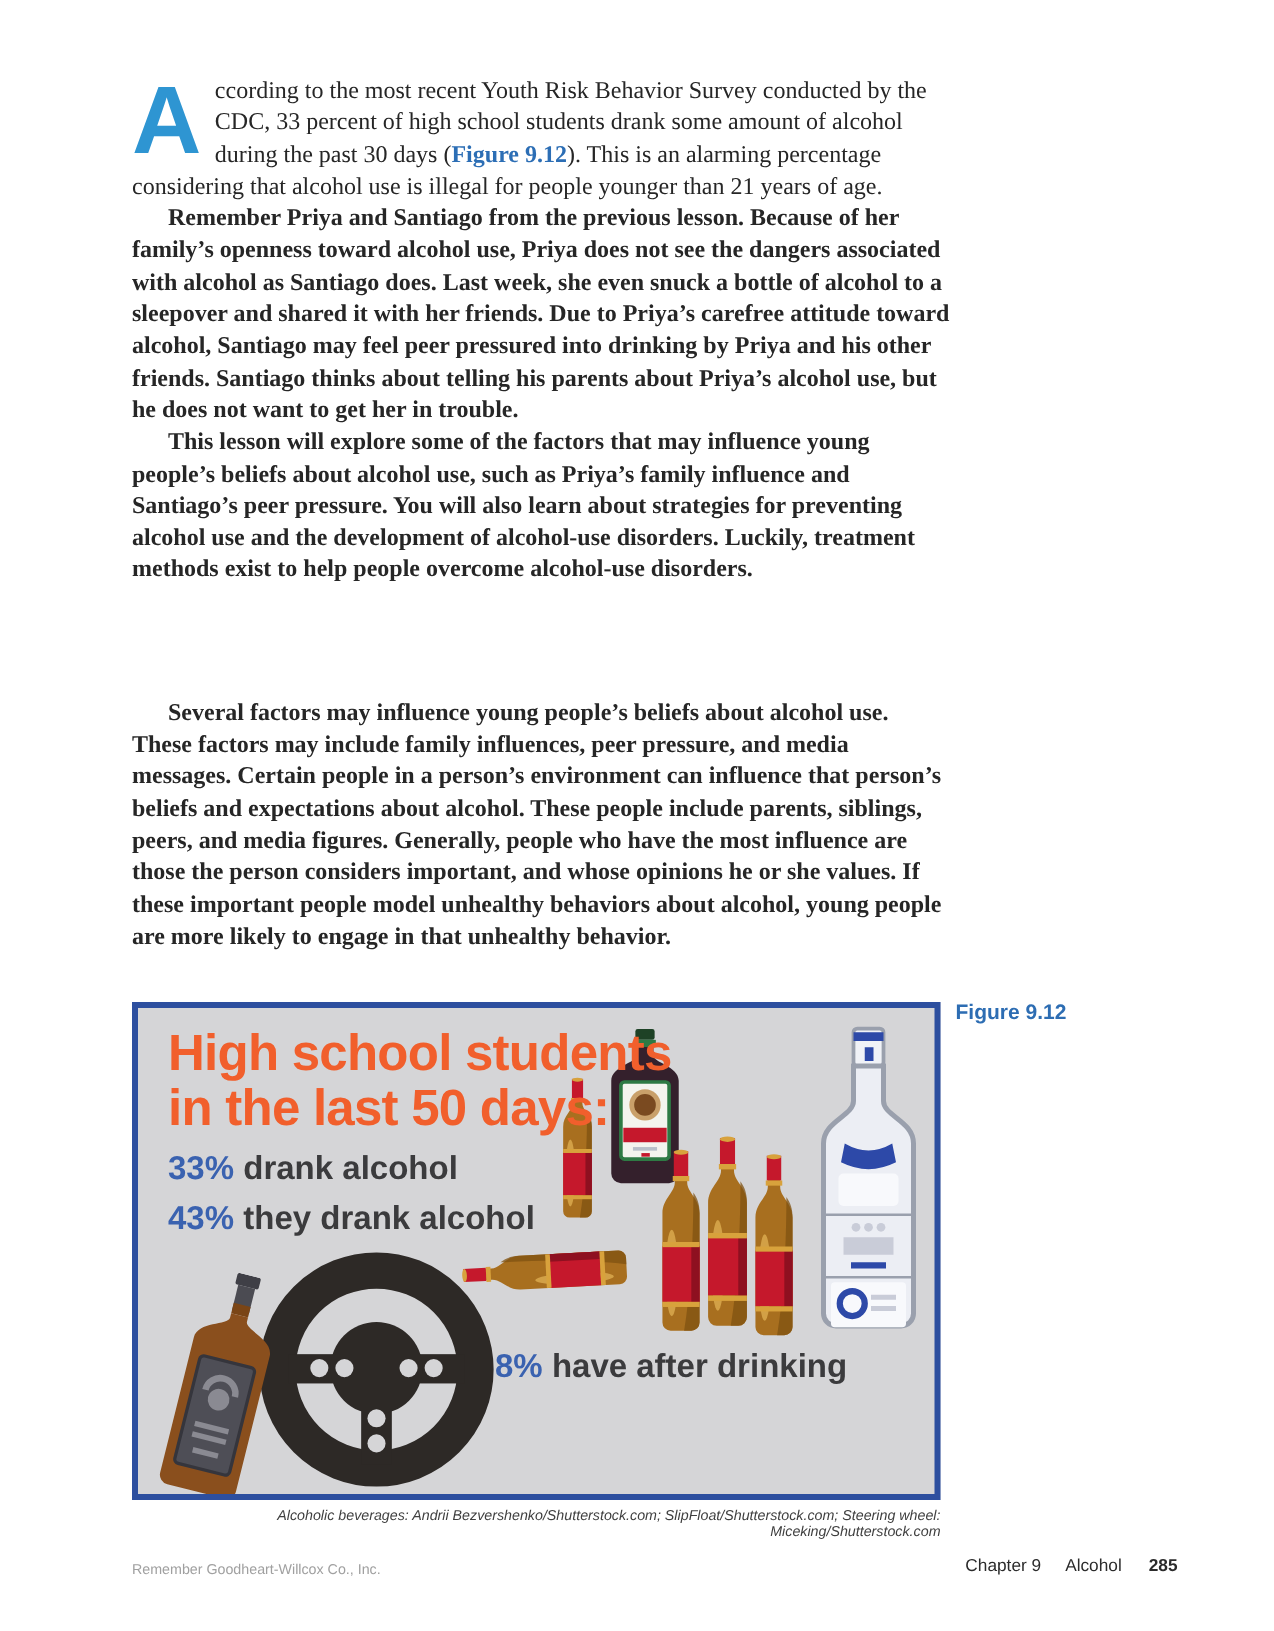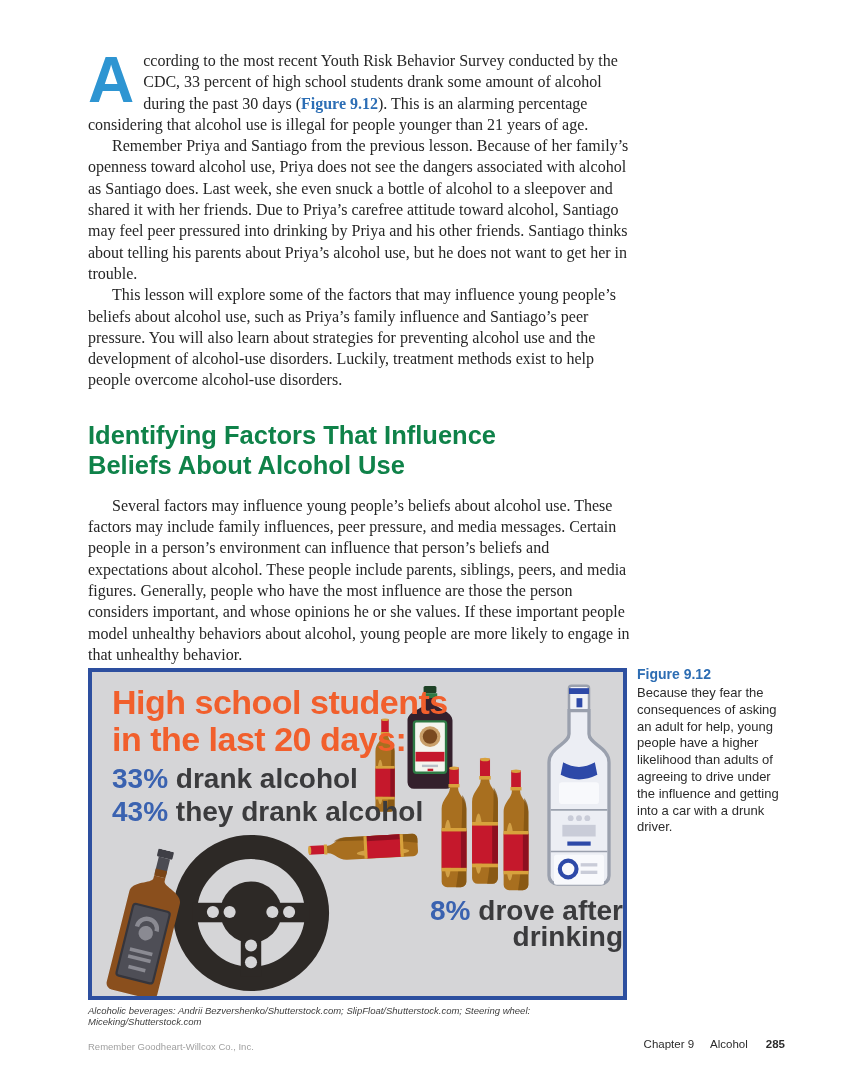--- a/index.html
+++ b/index.html
@@ -5,21 +5,21 @@
   * { margin:0; padding:0; box-sizing:border-box; }
   html,body { background:#ffffff; }
   .page {
     position:relative; width:849px; height:1087px; background:#ffffff;
     overflow:hidden; font-family:"Liberation Serif", serif; color:#2a2a2a;
   }
 
   
   .article { position:absolute; left:88px; top:50px; width:545px; }
   .body-para { font-size:16px; line-height:21.3px; color:#262626; text-align:left; }
-  .body-para.indent { text-indent:24px; }
+  .body-para.indent { text-indent:24px;font-weight:bold; }
   .dropcap {
     float:left; font-family:"Liberation Sans", sans-serif; font-weight:bold;
     font-size:64px; line-height:52px; color:#2e95d2; margin:4px 9px 0 0;
   }
   .figref { color:#2c6eb5; font-weight:bold; }
   .section-heading {
     font-family:"Liberation Sans", sans-serif; font-weight:bold;
     font-size:25.5px; line-height:30px; color:#0f8249;
     margin-top:29px; margin-bottom:15px;
   }
@@ -29,42 +29,42 @@
   .figure-box {
     position:relative; width:539px; height:332px;
     background:#d5d5d7; border:4px solid #2d4f9f;
     font-family:"Liberation Sans", sans-serif; overflow:hidden;
   }
   .fig-title {
     position:absolute; left:20px; top:12px; z-index:3;
     color:#f15f2c; font-weight:bold; font-size:34px; line-height:37px;
     letter-spacing:-0.5px;
   }
-  .stat { position:absolute; z-index:3; font-weight:bold; font-size:28px; line-height:26px; color:#3b3b3d;text-align:right; }
+  .stat { position:absolute; z-index:3; font-weight:bold; font-size:22px; line-height:26px; color:#3b3b3d; }
   .stat .pct { color:#3a62b0; }
   .stat-33 { left:20px; top:94px; }
   .stat-18 { left:20px; top:127px; }
   .stat-8  { left:238px; top:226px; }
   .stat-20 { left:228px; top:260px; width:318px; }
 
   .illus { position:absolute; }
   .beer-small   { left:276px; top:46px;  width:34px; height:96px; z-index:1; }
   .jager        { left:308px; top:14px;  width:60px; height:106px; z-index:1; }
   .beer-lying   { left:252px; top:118px; width:40px; height:115px; z-index:2;
                   transform:rotate(-93deg); }
   .beer-g1 { left:340px; top:94px; width:44px; height:124px; z-index:2; }
   .beer-g2 { left:370px; top:80px; width:46px; height:140px; z-index:3; }
   .beer-g3 { left:402px; top:94px; width:44px; height:130px; z-index:2; }
   .vodka   { left:448px; top:12px; width:78px; height:210px; z-index:1; }
   .wheel   { left:80px;  top:162px; width:158px; height:158px; z-index:1; }
   .whiskey { left:14px;  top:176px; width:84px; height:152px; z-index:2;
              transform:rotate(14deg); }
 
   .fig-credit {
-    margin-top:5px; text-align:left; width:539px;
+    margin-top:5px; text-align:right; width:539px;
     font-family:"Liberation Sans", sans-serif; font-style:italic;
     font-size:9.5px; color:#3f3f3f; letter-spacing:0;
   }
 
   
   .caption {
     position:absolute; left:637px; top:666px; width:150px;
     font-family:"Liberation Sans", sans-serif;
   }
   .caption-title { color:#2d6db3; font-weight:bold; font-size:14px; margin-bottom:3px; }
@@ -160,46 +160,45 @@
   </svg>
 
   <div class="article">
     <p class="body-para"><span class="dropcap">A</span><span>ccording to the most recent Youth Risk Behavior Survey conducted by the CDC, 33 percent of high school students drank some amount of alcohol during the past 30 days (</span><span class="figref">Figure 9.12</span><span>). This is an alarming percentage considering that alcohol use is illegal for people younger than 21 years of age.</span></p>
 
     <p class="body-para indent">Remember Priya and Santiago from the previous lesson. Because of her family’s openness toward alcohol use, Priya does not see the dangers associated with alcohol as Santiago does. Last week, she even snuck a bottle of alcohol to a sleepover and shared it with her friends. Due to Priya’s carefree attitude toward alcohol, Santiago may feel peer pressured into drinking by Priya and his other friends. Santiago thinks about telling his parents about Priya’s alcohol use, but he does not want to get her in trouble.</p>
 
     <p class="body-para indent">This lesson will explore some of the factors that may influence young people’s beliefs about alcohol use, such as Priya’s family influence and Santiago’s peer pressure. You will also learn about strategies for preventing alcohol use and the development of alcohol-use disorders. Luckily, treatment methods exist to help people overcome alcohol-use disorders.</p>
 
     <h2 class="section-heading">
-      <span>Identifying Factors That Influence</span><br>
-      <span>Beliefs About Alcohol Use</span>
+      <br>
     </h2>
 
     <p class="body-para indent">Several factors may influence young people’s beliefs about alcohol use. These factors may include family influences, peer pressure, and media messages. Certain people in a person’s environment can influence that person’s beliefs and expectations about alcohol. These people include parents, siblings, peers, and media figures. Generally, people who have the most influence are those the person considers important, and whose opinions he or she values. If these important people model unhealthy behaviors about alcohol, young people are more likely to engage in that unhealthy behavior.</p>
   </div>
 
   <div class="figure-wrap">
     <div class="figure-box">
 
       <div class="fig-title">
         <span>High school students</span><br>
-        <span>in the last 20 days:</span>
+        <span>in the last 50 days:</span>
       </div>
 
       <div class="stat stat-33">
         <span class="pct">33%</span>
         <span class="lbl">drank alcohol</span>
       </div>
       <div class="stat stat-18">
         <span class="pct">43%</span>
         <span class="lbl">they drank alcohol</span>
       </div>
       <div class="stat stat-8">
         <span class="pct">8%</span>
-        <span class="lbl">drove after drinking</span>
+        <span class="lbl">have after drinking</span>
       </div>
 
       <svg class="illus beer-small">
           <use href="#sym-beer"></use>
         </svg>
       <svg class="illus jager">
           <use href="#sym-jager"></use>
         </svg>
       <svg class="illus beer-lying">
           <use href="#sym-beer"></use>
@@ -222,21 +221,20 @@
       <svg class="illus whiskey">
           <use href="#sym-whiskey"></use>
         </svg>
     </div>
 
     <div class="fig-credit">Alcoholic beverages: Andrii Bezvershenko/Shutterstock.com; SlipFloat/Shutterstock.com; Steering wheel: Miceking/Shutterstock.com</div>
   </div>
 
   <div class="caption">
     <div class="caption-title">Figure 9.12</div>
-    <div class="caption-text">Because they fear the consequences of asking an adult for help, young people have a higher likelihood than adults of agreeing to drive under the influence and getting into a car with a drunk driver.</div>
   </div>
 
   <div class="footer-left">Remember Goodheart-Willcox Co., Inc.</div>
   <div class="footer-right">
     <span class="chap">Chapter 9</span><span class="sect">Alcohol</span><span class="pagenum">285</span>
   </div>
 
 </div>
 
 </body></html>

